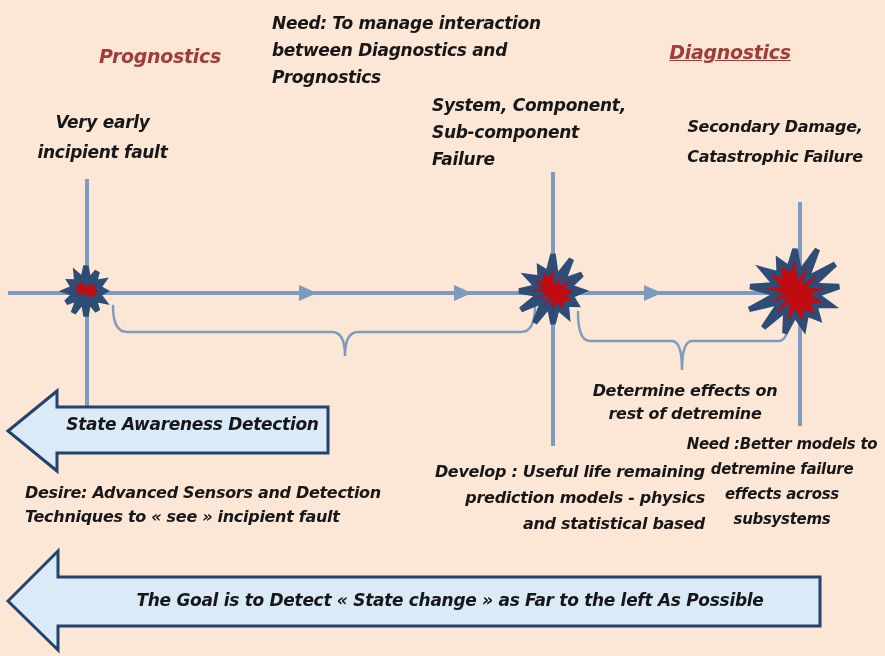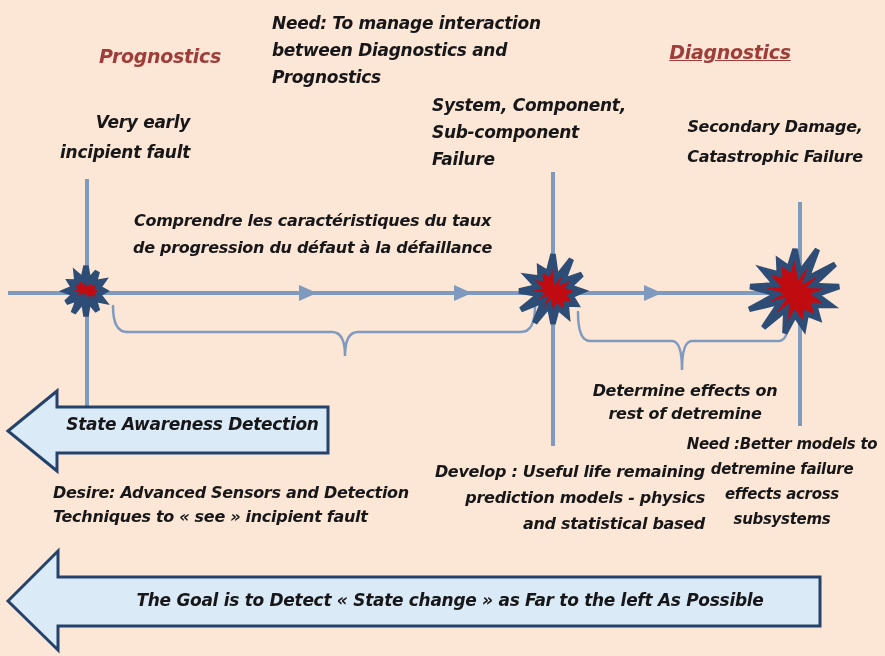--- a/index.html
+++ b/index.html
@@ -22,28 +22,28 @@
   .block-arrow{fill:var(--arrow-fill); stroke:var(--arrow-border); stroke-width:3; stroke-linejoin:miter;}
   .txt{
     position:absolute; font-weight:bold; font-style:italic;
     color:var(--text-black); white-space:pre-line; letter-spacing:-0.3px;
   }
   .center{text-align:center;}
   .red{color:var(--heading-red);}
   .h-prognostics{left:90px; top:45px; width:140px; font-size:19px;}
   .need-block{left:272px; top:10px; width:310px; font-size:17px; line-height:27px;}
   .h-diagnostics{left:660px; top:41px; width:140px; font-size:19px;text-decoration:underline;}
-  .very-early{left:15px; top:107px; width:175px; font-size:17px; line-height:30px;text-align:right;}
+  .very-early{left:15px; top:107px; width:175px; font-size:17px; line-height:30px;}
   .system-block{left:432px; top:92px; width:230px; font-size:17px; line-height:27px;}
   .secondary{left:668px; top:112px; width:214px; font-size:16px; line-height:30px;}
   .french{left:115px; top:207px; width:395px; font-size:16px; line-height:27px;}
   .predicted{left:120px; top:369px; width:300px; font-size:16px;}
   .determine{left:580px; top:379px; width:210px; font-size:16px; line-height:23px;}
   .state-text{left:65px; top:414px; width:255px; font-size:17px;}
-  .desire{left:25px; top:481px; width:370px; font-size:16px; line-height:24px;margin-left:28px;}
+  .desire{left:25px; top:481px; width:370px; font-size:16px; line-height:24px;}
   .develop{left:425px; top:459px; width:280px; font-size:16px; line-height:26px;text-align:right;}
   .need-better{left:677px; top:432px; width:210px; font-size:15px; line-height:25px;}
   .goal-text{left:120px; top:590px; width:660px; font-size:17px;}
 </style>
 </head>
 <body>
 
 <div id="canvas">
 
   <svg class="overlay" width="885" height="656" viewBox="0 0 885 656">
@@ -76,22 +76,20 @@
   <div class="txt center red h-diagnostics">Diagnostics</div>
 
   <div class="txt center very-early">Very early
 incipient fault</div>
   <div class="txt system-block">System, Component,
 Sub-component
 Failure</div>
   <div class="txt center secondary">Secondary Damage,
 Catastrophic Failure</div>
 
-  <div class="txt center french">Comprendre les caractéristiques du taux
-de progression du défaut à la défaillance</div>
   <div class="txt center determine">Determine effects on
 rest of detremine</div>
 
   <div class="txt center state-text">State Awareness Detection</div>
   <div class="txt desire">Desire: Advanced Sensors and Detection
 Techniques to « see » incipient fault</div>
   <div class="txt develop">Develop : Useful life remaining
 prediction models - physics
 and statistical based</div>
   <div class="txt center need-better">Need :Better models to

